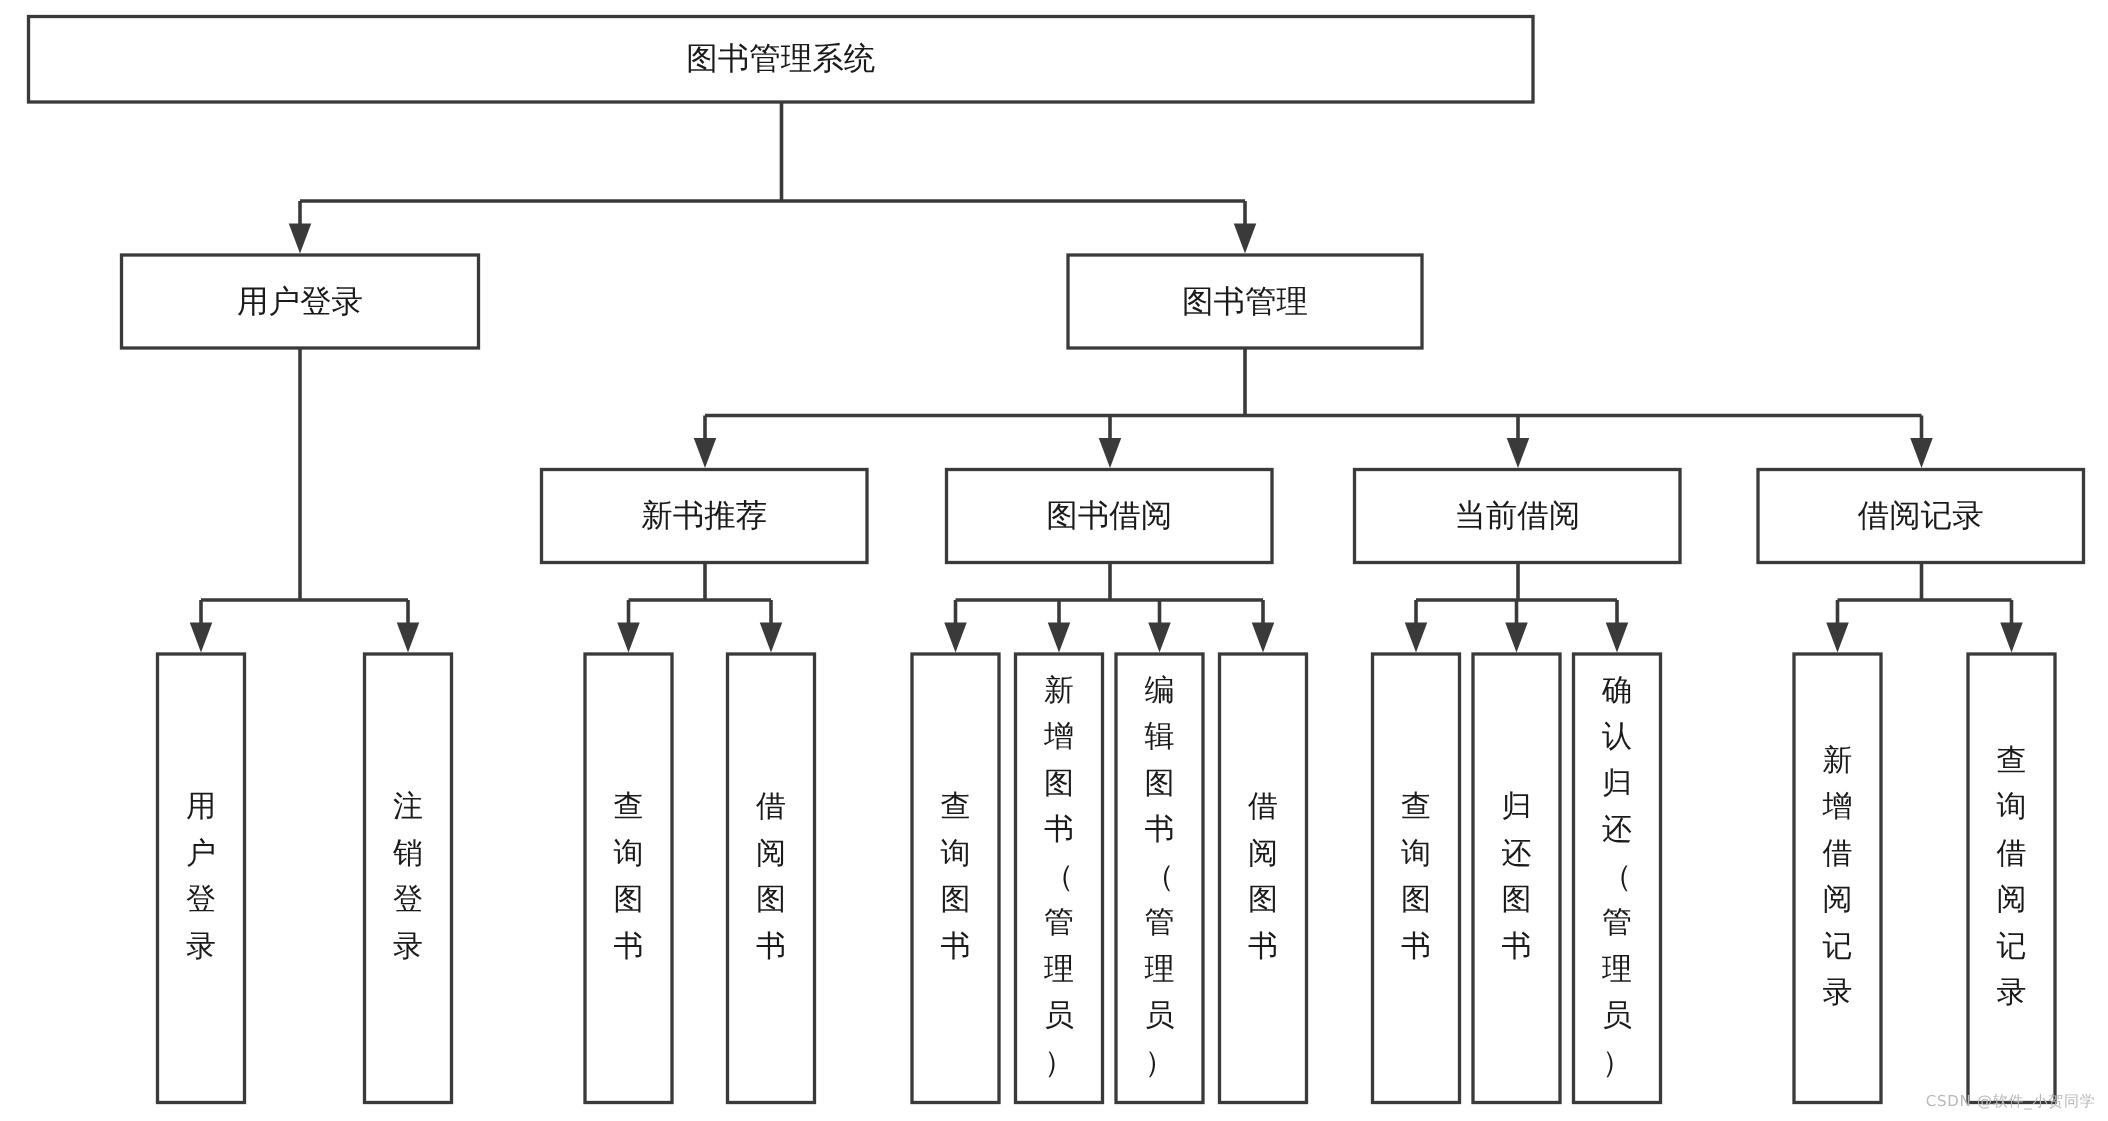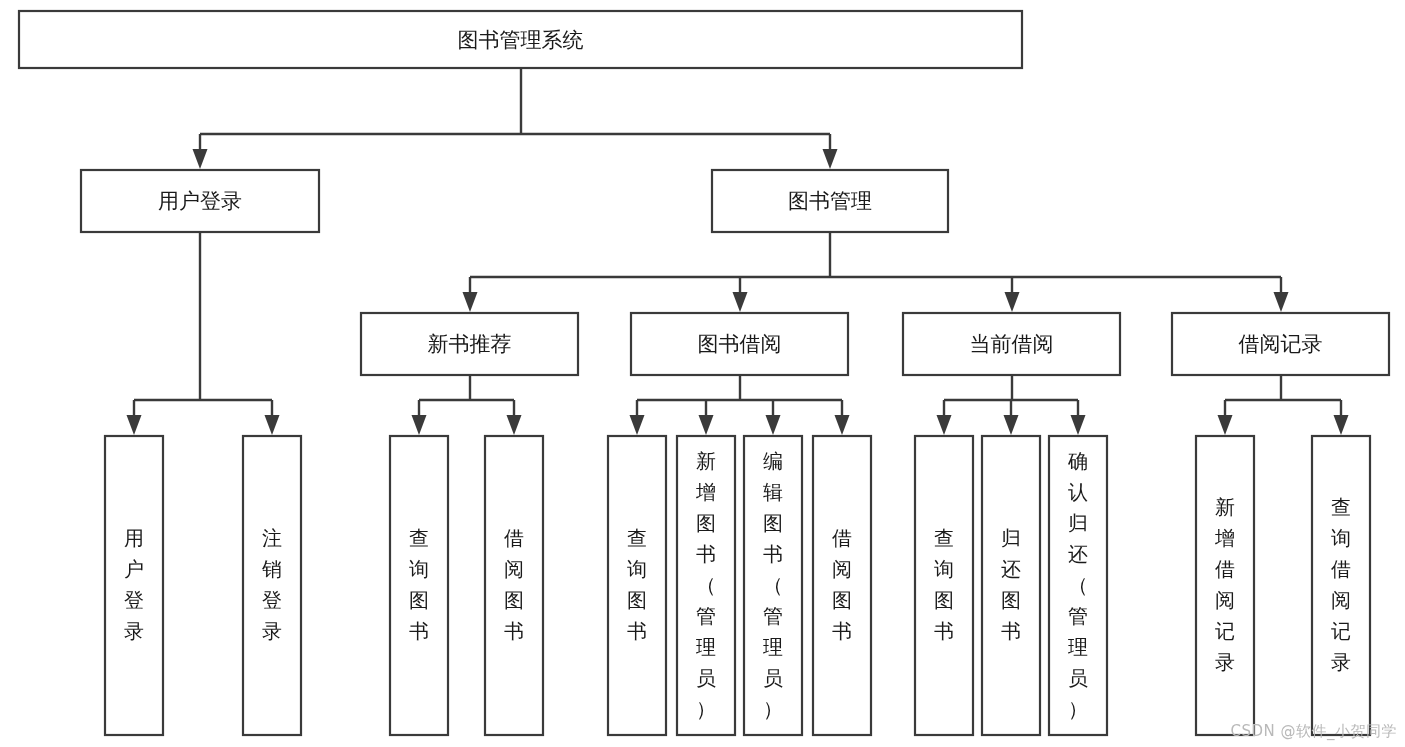--- a/index.html
+++ b/index.html
@@ -52,21 +52,21 @@
   }
   .arrow-head {
     fill: #3a3a3a;
     stroke: none;
   }
   .watermark {
     position: absolute;
     right: 8px;
     bottom: 6px;
     font-family: "DejaVu Sans", "Liberation Sans", sans-serif;
-    font-size: 15px;
+    font-size: 10px;
     color: #b9b9b9;
     white-space: nowrap;
     letter-spacing: 0.5px;
     user-select: none;
   }
 </style>
 </head>
 <body>
 
 <div id="diagram-root">

